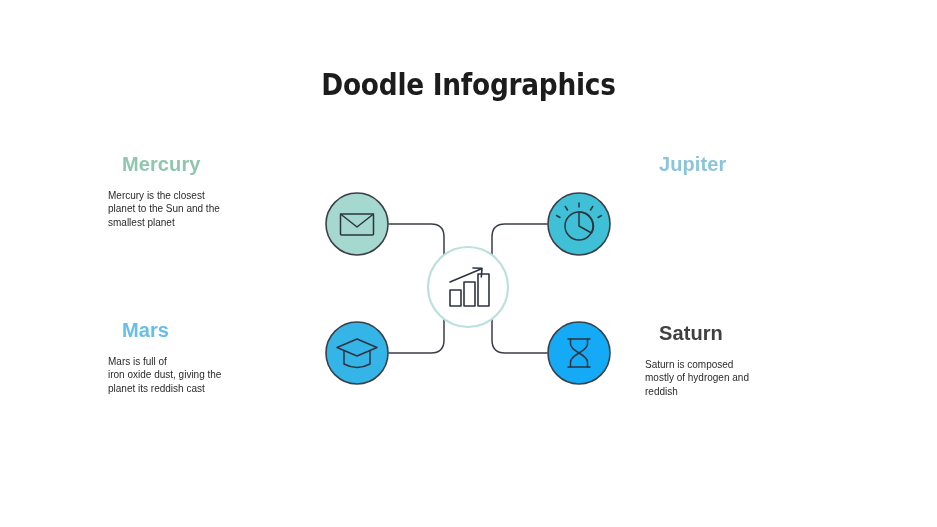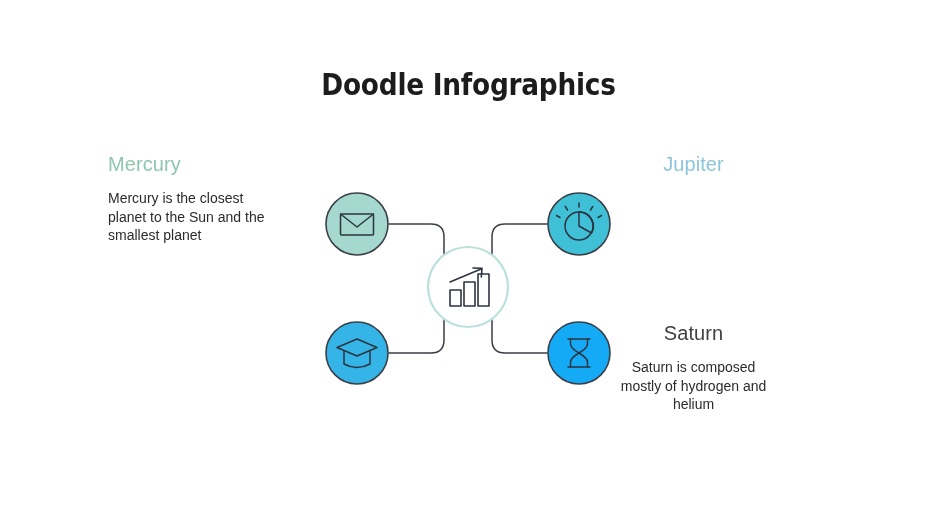--- a/index.html
+++ b/index.html
@@ -37,38 +37,38 @@
     transform: scaleX(0.88);
     transform-origin: center center;
   }
 
   
   .block {
     position: absolute;
     width: 215px;
   }
   .block.left  { left: 108px; text-align: left; }
-  .block.right { left: 586px; width: 215px; text-align: center; }
+  .block.right { left: 645px; width: 215px; text-align: left; }
 
   .block-mercury { top: 152px; }
   .block-jupiter { top: 152px; }
   .block-mars    { top: 318px; }
   .block-saturn  { top: 321px; }
 
   .block-heading {
     font-family: "Liberation Sans", sans-serif;
     font-size: 20px;
-    font-weight: normal;
+    font-weight: bold;
     line-height: 1.25;
-    margin: 0 0 12px 0;
+    margin: 0 0 12px 14px;
     letter-spacing: 0.1px;
   }
   .block-body {
     font-family: "Liberation Sans", sans-serif;
-    font-size: 14px;
+    font-size: 10px;
     line-height: 1.33;
     color: #2b2b2b;
     margin: 0;
     white-space: pre-line;
   }
 
   .c-mercury { color: #8FC6AE; }
   .c-jupiter { color: #8CC4DA; }
   .c-mars    { color: #67BEE9; }
   .c-saturn  { color: #404040; }
@@ -133,26 +133,32 @@
     <div class="block-heading c-mercury">Mercury</div>
     <p class="block-body">Mercury is the closest
 planet to the Sun and the
 smallest planet</p>
   </div>
 
   <div class="block right block-jupiter">
     <div class="block-heading c-jupiter">Jupiter</div>
   </div>
 
+  <div class="block left block-mars">
+    <div class="block-heading c-mars">Mars</div>
+    <p class="block-body">Mars is full of
+iron oxide dust, giving the
+planet its reddish cast</p>
+  </div>
 
   <div class="block right block-saturn">
     <div class="block-heading c-saturn">Saturn</div>
     <p class="block-body">Saturn is composed
 mostly of hydrogen and
-helium</p>
+reddish</p>
   </div>
 
   <div class="diagram">
     <svg viewBox="0 0 330 240" xmlns="http://www.w3.org/2000/svg">
 
       <g>
         <path class="connector" d="M 86 49 L 128 49 Q 141 49 141 62 L 141 98"></path>
         <path class="connector" d="M 244 49 L 202 49 Q 189 49 189 62 L 189 98"></path>
         <path class="connector" d="M 86 178 L 128 178 Q 141 178 141 165 L 141 140"></path>
         <path class="connector" d="M 244 178 L 202 178 Q 189 178 189 165 L 189 140"></path>

